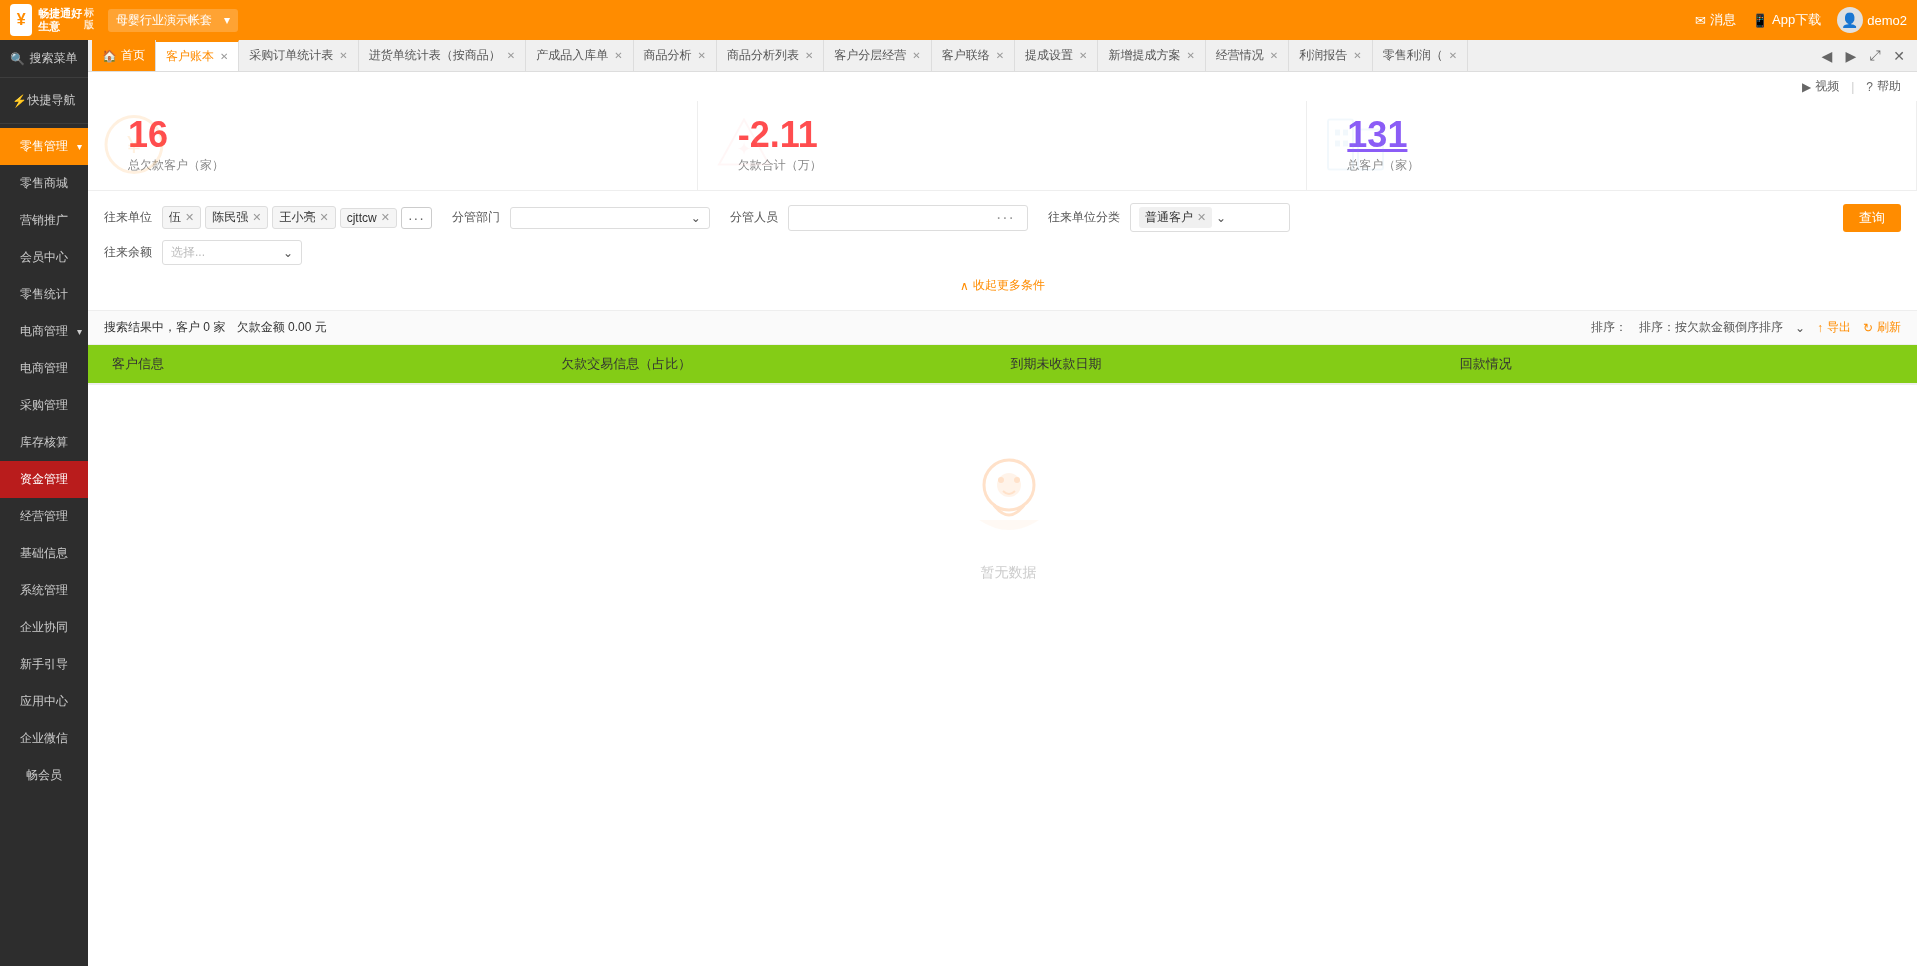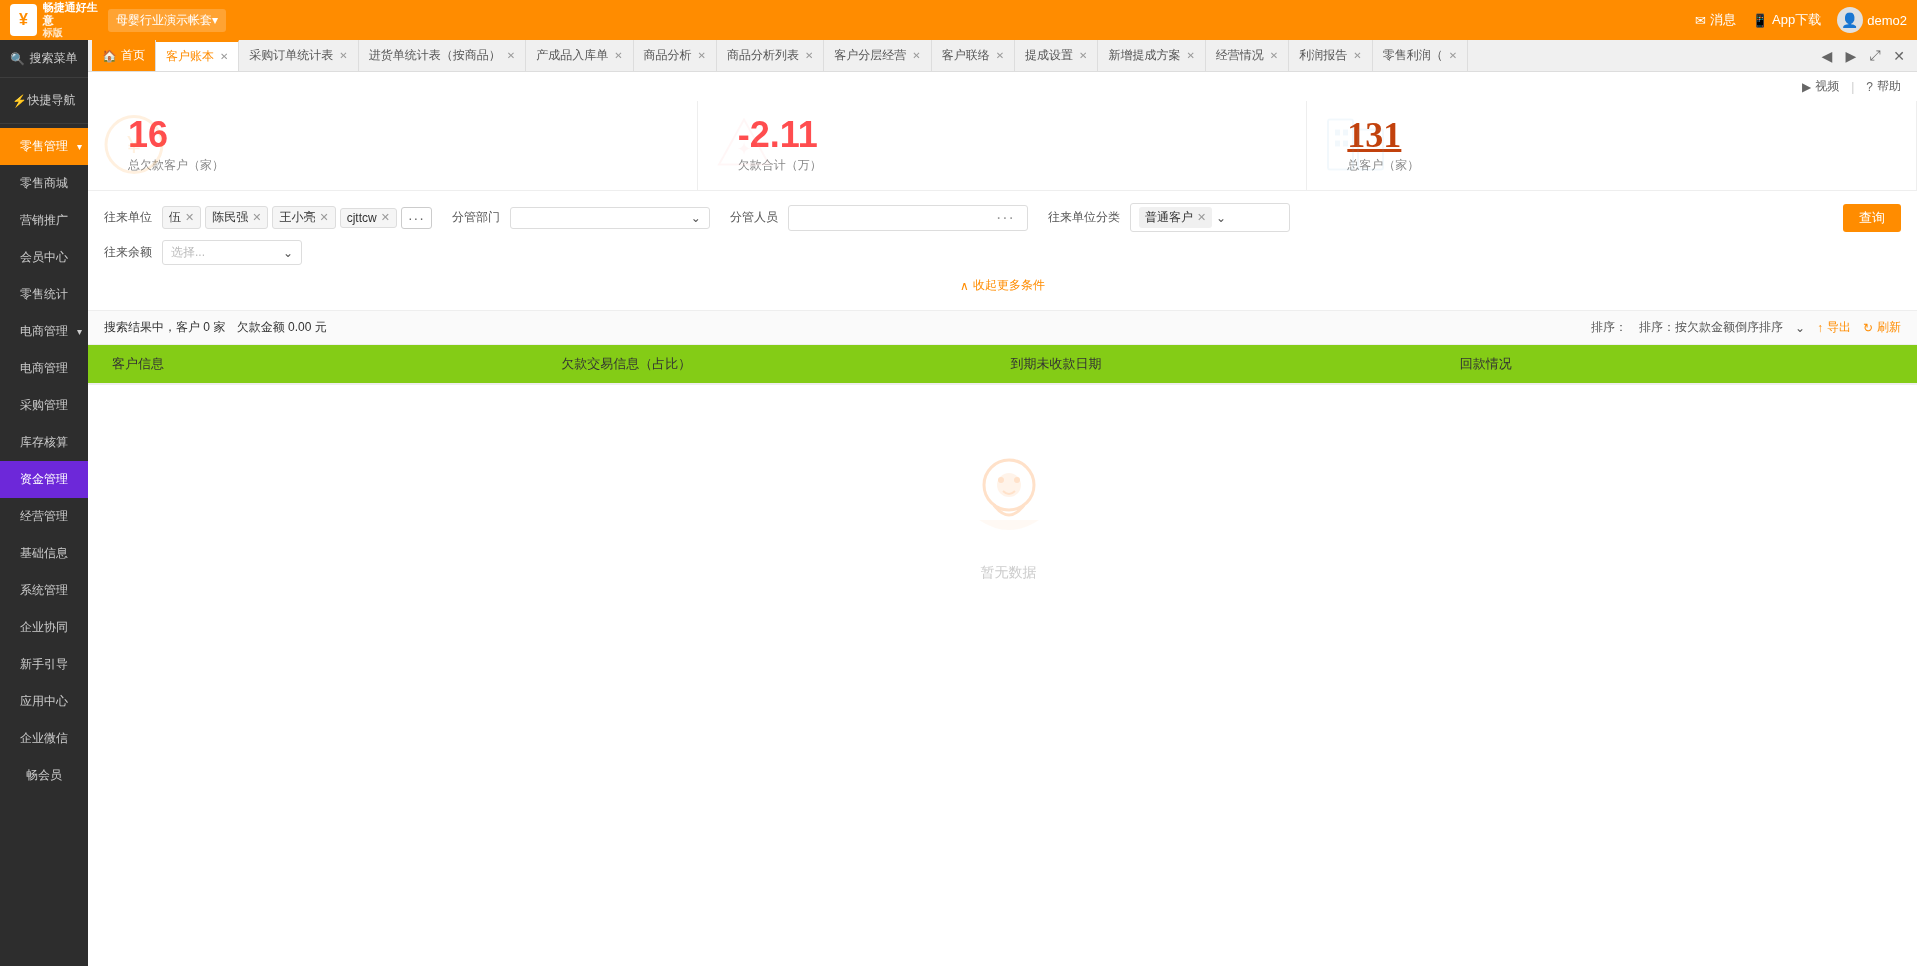--- a/index.html
+++ b/index.html
@@ -4,21 +4,21 @@
   <style>
     * { box-sizing: border-box; margin: 0; padding: 0; }
     body { font-family: 'Microsoft YaHei', Arial, sans-serif; font-size: 13px; background: #f5f5f5; color: #333; overflow: hidden; }
 
     
     .app-container { display: flex; flex-direction: column; height: 966px; width: 1917px; }
     .top-bar { display: flex; align-items: center; background: #ff8c00; height: 40px; padding: 0 10px; flex-shrink: 0; }
     .top-bar-logo { display: flex; align-items: center; gap: 6px; color: white; font-size: 14px; font-weight: bold; width: 88px; }
     .logo-icon { width: 32px; height: 32px; background: white; border-radius: 4px; display: flex; align-items: center; justify-content: center; }
     .logo-icon span { color: #ff8c00; font-size: 16px; font-weight: bold; }
-    .top-bar-dropdown { display: flex; align-items: center; gap: 0; color: white; font-size: 12px; background: rgba(255,255,255,0.2); border-radius: 3px; padding: 3px 8px; margin-left: 10px; cursor: pointer; }
+    .top-bar-dropdown { display: flex; align-items: center; gap: 12px; color: white; font-size: 12px; background: rgba(255,255,255,0.2); border-radius: 3px; padding: 3px 8px; margin-left: 10px; cursor: pointer; }
     .top-bar-right { margin-left: auto; display: flex; align-items: center; gap: 16px; color: white; font-size: 13px; }
     .top-bar-right .item { display: flex; align-items: center; gap: 4px; cursor: pointer; }
     .avatar { width: 26px; height: 26px; border-radius: 50%; background: #e0e0e0; overflow: hidden; display: flex; align-items: center; justify-content: center; font-size: 12px; }
 
     
     .main-layout { display: flex; flex: 1; overflow: hidden; }
 
     
     .sidebar { width: 88px; background: #2d2d2d; display: flex; flex-direction: column; flex-shrink: 0; overflow-y: auto; }
     .sidebar-search { padding: 10px 8px; color: #ccc; font-size: 12px; text-align: center; cursor: pointer; border-bottom: 1px solid #3d3d3d; }
@@ -39,21 +39,21 @@
     .tab-action-btn { width: 20px; height: 20px; display: flex; align-items: center; justify-content: center; cursor: pointer; color: #666; font-size: 14px; }
 
     
     .content-area { flex: 1; background: white; overflow-y: auto; display: flex; flex-direction: column; }
 
     
     .stats-bar { display: flex; align-items: stretch; background: white; border-bottom: 1px solid #eee; height: 90px; padding: 0; flex-shrink: 0; }
     .stat-block { display: flex; flex-direction: column; align-items: flex-start; justify-content: center; padding: 10px 40px; border-right: 1px solid #eee; flex: 1; position: relative; }
     .stat-number { font-size: 36px; font-weight: bold; line-height: 1; }
     .stat-number.red { color: #ff4d4f; }
-    .stat-number.black { color: #c2410c; text-decoration: underline; font-family: Liberation Serif, serif; }
+    .stat-number.black { color: #8b5cf6; text-decoration: underline; }
     .stat-label { font-size: 12px; color: #888; margin-top: 4px; }
 
     
     .filter-area { padding: 12px 16px; background: white; border-bottom: 1px solid #eee; }
     .filter-row { display: flex; align-items: center; gap: 10px; margin-bottom: 8px; flex-wrap: wrap; }
     .filter-label { font-size: 12px; color: #555; white-space: nowrap; }
     .filter-tags { display: flex; gap: 4px; flex-wrap: wrap; align-items: center; }
     .filter-tag { display: flex; align-items: center; gap: 2px; background: #f5f5f5; border: 1px solid #ddd; border-radius: 3px; padding: 2px 6px; font-size: 12px; color: #333; }
     .filter-tag .tag-close { color: #999; cursor: pointer; margin-left: 2px; font-size: 11px; }
     .filter-tag.more { background: white; border: 1px solid #ccc; cursor: pointer; color: #666; }
@@ -84,21 +84,21 @@
 </head>
 <body>
 
 <div class="app-container">
 
   <div class="top-bar">
     <div class="top-bar-logo">
       <div class="logo-icon">
         <span>¥</span>
       </div>
-      <div style="display:flex;flex-direction:column;line-height:1.2;">
+      <div style="display:flex;flex-direction:row;line-height:1.2;">
         <span style="font-size:11px;">畅捷通好生意</span>
         <span style="font-size:10px;opacity:0.8;">标版</span>
       </div>
     </div>
     <div class="top-bar-dropdown">
       <span>母婴行业演示帐套</span>
       <span>▾</span>
     </div>
     <div class="top-bar-right">
       <div class="item">
@@ -156,21 +156,21 @@
         </div>
         <div class="sidebar-item">
           <span>电商管理</span>
         </div>
         <div class="sidebar-item">
           <span>采购管理</span>
         </div>
         <div class="sidebar-item">
           <span>库存核算</span>
         </div>
-        <div class="sidebar-item" style="background:#6d28d9;color:white;">
+        <div class="sidebar-item" style="background:#b91c1c;color:white;">
           <span>资金管理</span>
         </div>
         <div class="sidebar-item">
           <span>经营管理</span>
         </div>
         <div class="sidebar-item">
           <span>基础信息</span>
         </div>
         <div class="sidebar-item">
           <span>系统管理</span>

